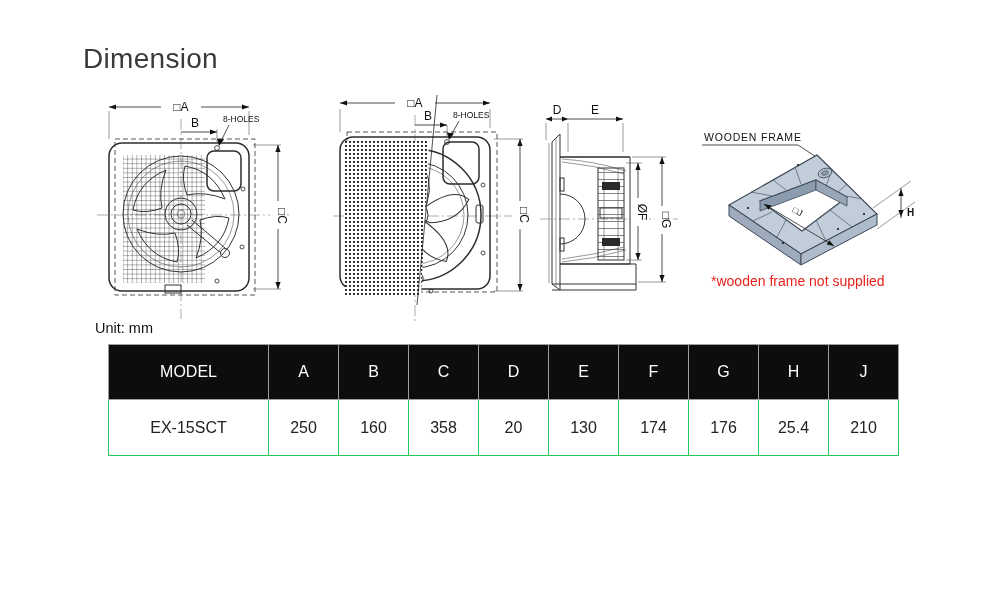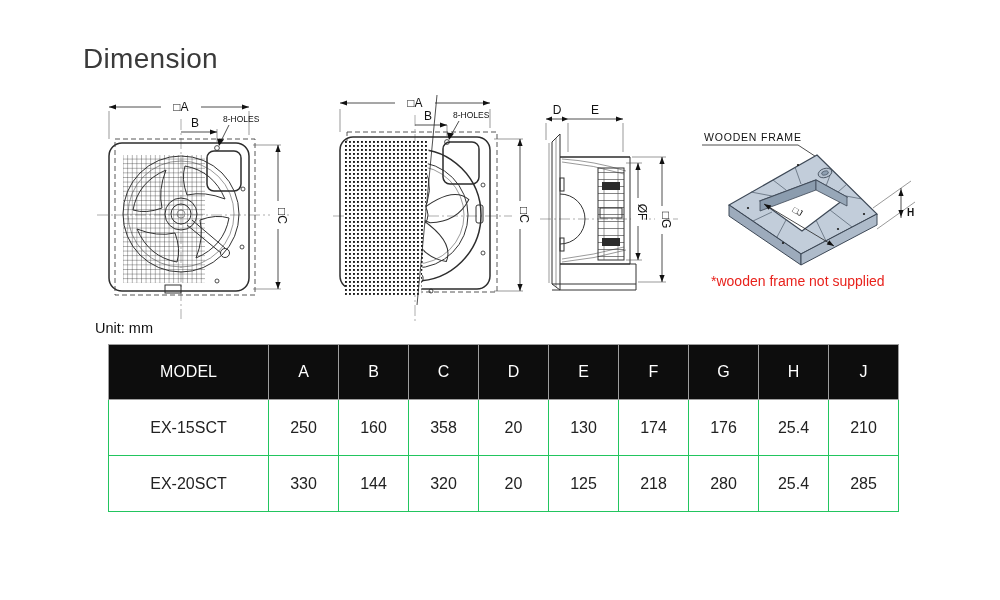--- a/index.html
+++ b/index.html
@@ -299,26 +299,14 @@
       <td>250</td>
       <td>160</td>
       <td>358</td>
       <td>20</td>
       <td>130</td>
       <td>174</td>
       <td>176</td>
       <td>25.4</td>
       <td>210</td>
     </tr>
-    <tr>
-      <td>EX-20SCT</td>
-      <td>330</td>
-      <td>144</td>
-      <td>320</td>
-      <td>20</td>
-      <td>125</td>
-      <td>218</td>
-      <td>280</td>
-      <td>25.4</td>
-      <td>285</td>
-    </tr>
   </tbody>
 </table>
 
 </body></html>

